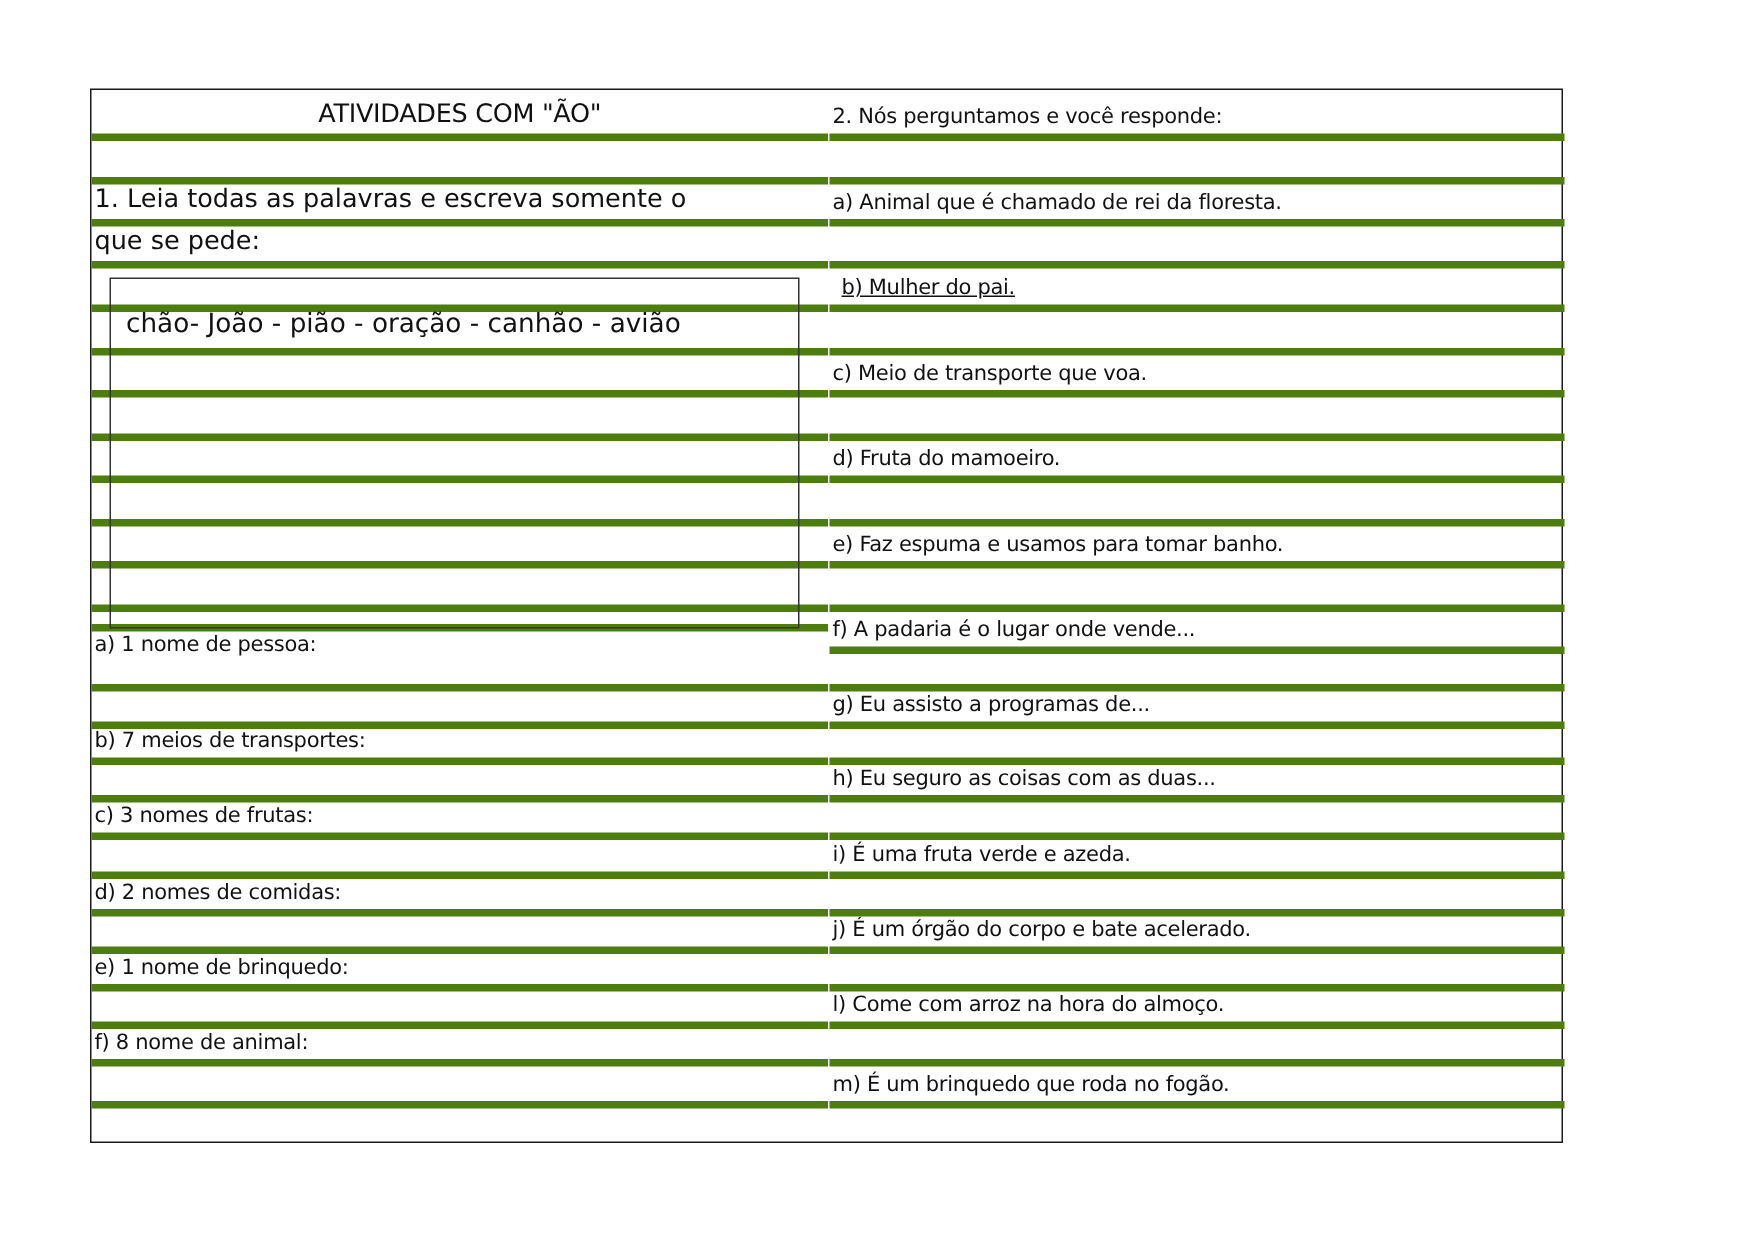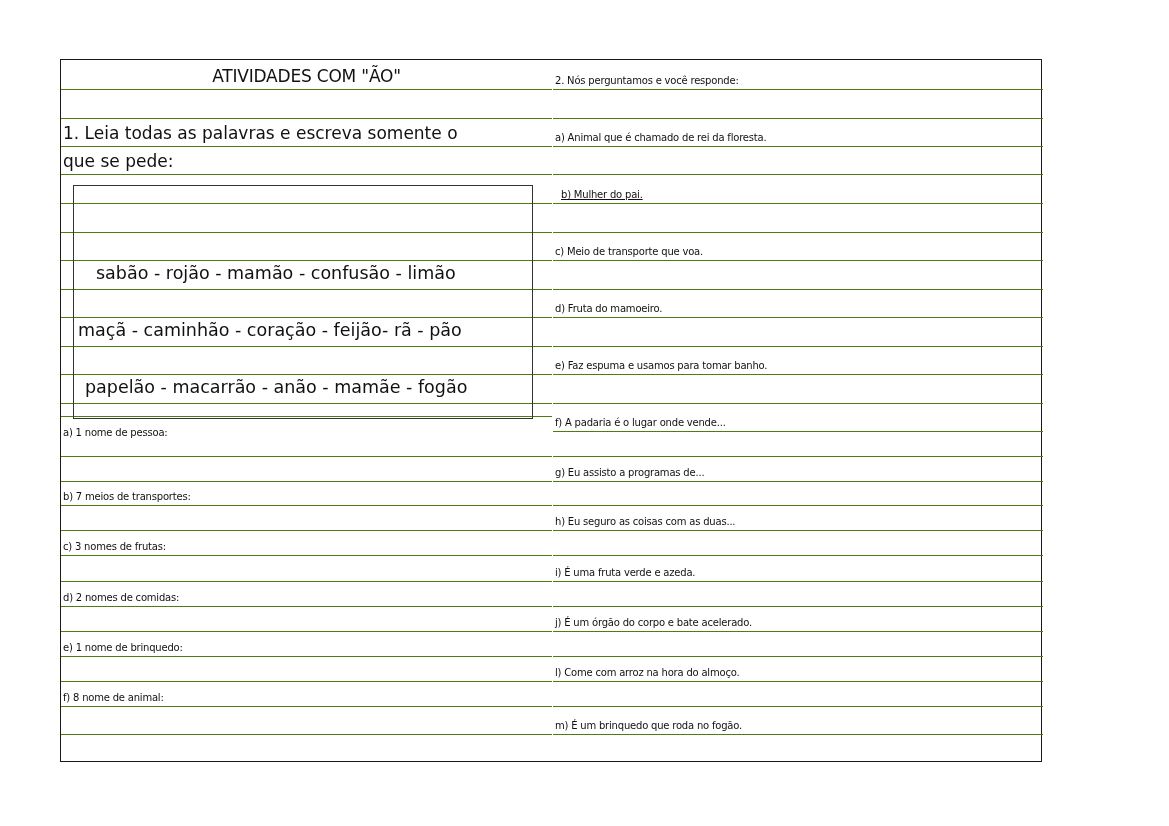--- a/index.html
+++ b/index.html
@@ -2,23 +2,23 @@
 <html><head>
   <meta charset="utf-8">
   <style>
     html, body { margin: 0; padding: 0; background: #ffffff; }
     body { width: 1169px; height: 826px; position: relative; overflow: hidden; }
     .sheet { position: absolute; left: 60px; top: 59px; width: 982px; height: 703px; }
     .grid { position: absolute; left: 0; top: 0; width: 982px; height: 703px; border: 1px solid #1a1a1a; box-sizing: border-box; }
     .col { position: absolute; top: 0; }
     .col-left { left: 0; width: 491px; }
     .col-right { left: 491px; width: 491px; border-left: 1px solid #1a1a1a; box-sizing: border-box; }
-    .row { position: absolute; left: 0; right: 0; border-top: 1px solid #4d7c0f; box-sizing: border-box; overflow: hidden; white-space: nowrap; }
+    .row { position: absolute; left: 0; right: 0; border-top: 5px solid #4d7c0f; box-sizing: border-box; overflow: hidden; white-space: nowrap; }
     .row.first { border-top: none; }
-    .cell-text { position: absolute; left: 2px; bottom: 3px; font-family: "DejaVu Sans", sans-serif; font-size: 10px; color: #111; letter-spacing: -0.2px; }
+    .cell-text { position: absolute; left: 2px; bottom: 3px; font-family: "DejaVu Sans", sans-serif; font-size: 14px; color: #111; letter-spacing: -0.2px; }
     .cell-text.big { font-size: 17px; bottom: 3px; letter-spacing: 0; }
     .cell-text.title { left: 0; right: 0; text-align: center; font-size: 17px; }
     .cell-text.indent { left: 8px; text-decoration: underline; }
     .wordbox { position: absolute; left: 12px; top: 125px; width: 460px; height: 234px; border: 1.5px solid #333; box-sizing: border-box; }
     .word-line { position: absolute; font-family: "DejaVu Sans", sans-serif; font-size: 17.5px; color: #111; white-space: nowrap; }
   </style>
 </head>
 <body>
 
 <div class="sheet">
@@ -65,23 +65,21 @@
         <span class="cell-text">e) 1 nome de brinquedo:</span>
       </div>
       <div class="row" style="top:596px;height:25px"></div>
       <div class="row" style="top:621px;height:25px">
         <span class="cell-text">f) 8 nome de animal:</span>
       </div>
       <div class="row" style="top:646px;height:28px"></div>
       <div class="row" style="top:674px;height:29px"></div>
 
       <div class="wordbox">
-        <span class="word-line" style="left:22px;top:77px">sabão - rojão - mamão - confusão - limão</span>
-        <span class="word-line" style="left:4px;top:134px">maçã - caminhão - coração - feijão- rã - pão</span>
-        <span class="word-line" style="left:11px;top:191px">papelão - macarrão - anão - mamãe - fogão</span>
+        <span class="word-line" style="left:10px;top:20px">chão- João - pião - oração - canhão - avião</span>
       </div>
     </div>
 
     <div class="col col-right">
       <div class="row first" style="top:0;height:29px">
         <span class="cell-text">2. Nós perguntamos e você responde:</span>
       </div>
       <div class="row" style="top:29px;height:29px"></div>
       <div class="row" style="top:58px;height:28px">
         <span class="cell-text">a) Animal que é chamado de rei da floresta.</span>

